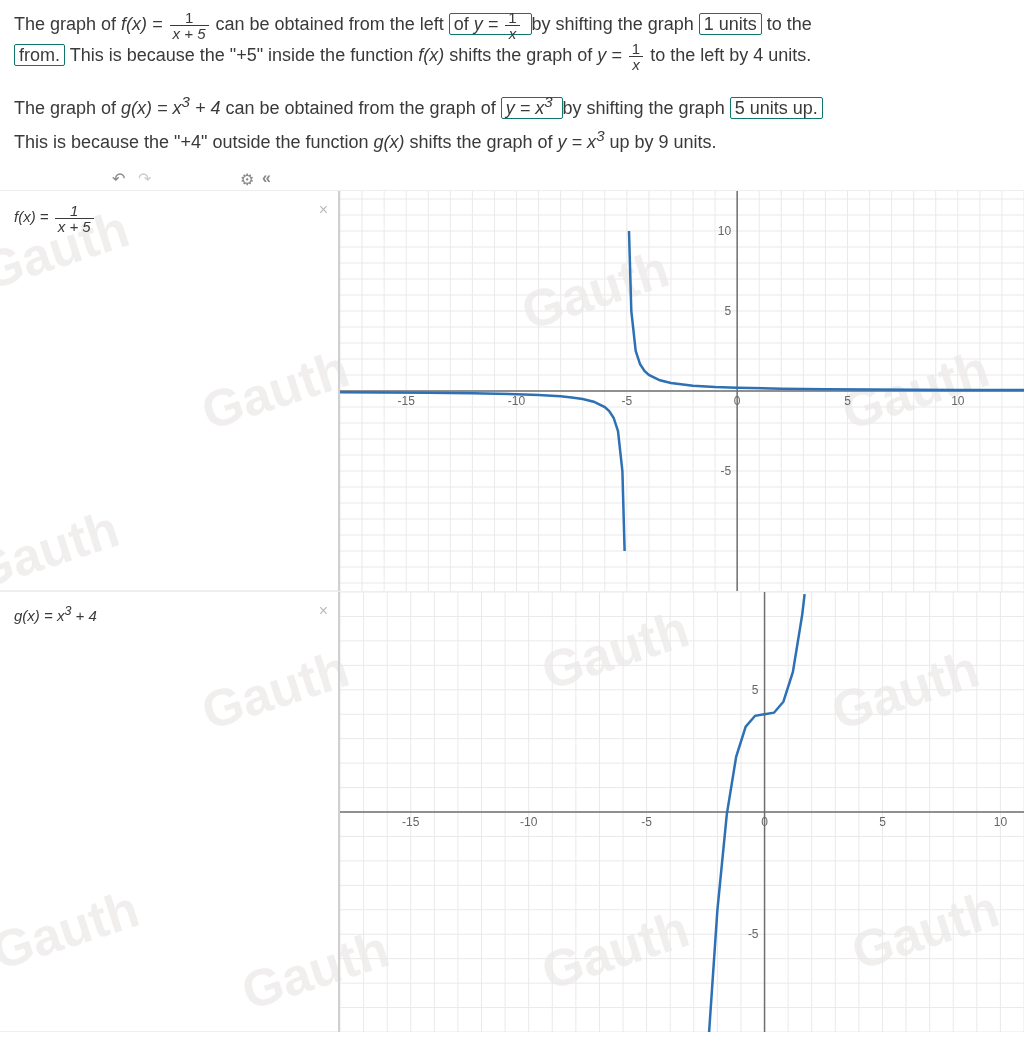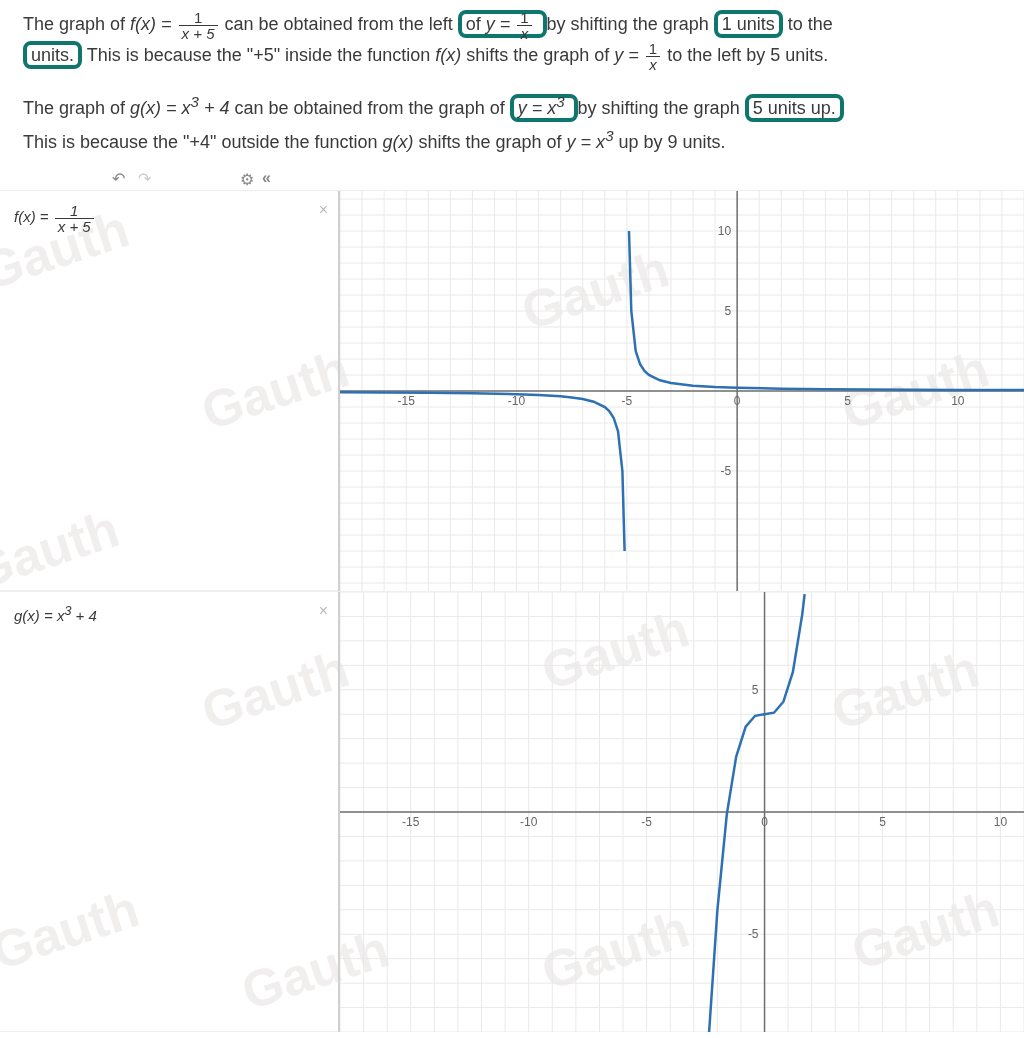--- a/index.html
+++ b/index.html
@@ -1,21 +1,21 @@
 <!DOCTYPE html>
 <html><head>
 <meta charset="utf-8">
 <style>
   html,body{margin:0;padding:0;background:#fff;font-family:Arial,Helvetica,sans-serif;color:#3a3a3a;}
   .page{width:1024px;height:1038px;position:relative;overflow:hidden;}
-  .expl{padding:10px 14px 6px 23px;font-size:18px;line-height:28px;}
+  .expl{padding:10px 14px 6px 14px;font-size:18px;line-height:28px;}
   .frac{display:inline-block;vertical-align:middle;text-align:center;font-size:15px;line-height:15px;margin:0 2px;}
   .frac .num{display:block;border-bottom:1px solid #3a3a3a;padding:0 3px;}
   .frac .den{display:block;padding:0 3px;}
-  .hl{border:4px solid #0f766e;border-radius:8px;padding:0 4px;}
+  .hl{border:1px solid #0f766e;border-radius:2px;padding:0 4px;}
   .ital{font-style:italic;}
   .toolbar{height:28px;line-height:28px;color:#888;font-size:16px;position:relative;}
   .toolbar .undo{position:absolute;left:112px;top:3px;}
   .toolbar .redo{position:absolute;left:138px;top:3px;color:#ccc;}
   .toolbar .gear{position:absolute;left:240px;top:4px;}
   .toolbar .coll{position:absolute;left:262px;top:2px;font-weight:bold;}
   .row{display:flex;border-top:1px solid #eee;}
   .side{width:340px;box-sizing:border-box;padding:12px 14px 8px 14px;border-bottom:1px solid #eee;position:relative;font-size:15px;}
   .side .close{position:absolute;right:10px;top:10px;color:#bbb;font-size:16px;cursor:pointer;}
   .graph{flex:1;position:relative;border-left:2px solid #d0d0d0;}
@@ -53,30 +53,30 @@
     <span class="ital">y = </span>
     <span class="frac">
       <span class="num">1</span>
       <span class="den ital">x</span>
     </span>
   </span>
   <span> by shifting the graph </span>
   <span class="hl">1 units</span>
   <span> to the </span>
   <br>
-  <span class="hl">units.</span>
+  <span class="hl">from.</span>
   <span> This is because the "+5" inside the function </span>
   <span class="ital">f(x)</span>
   <span> shifts the graph of </span>
   <span class="ital">y = </span>
   <span class="frac">
     <span class="num">1</span>
     <span class="den ital">x</span>
   </span>
-  <span> to the left by 5 units.</span>
+  <span> to the left by 4 units.</span>
 </div>
 
 <div class="expl">
   <span>The graph of </span>
   <span class="ital">
     <span>g(x) = x</span><sup>3</sup><span> + 4</span>
   </span>
   <span> can be obtained from the graph of </span>
   <span class="hl">
     <span class="ital">

